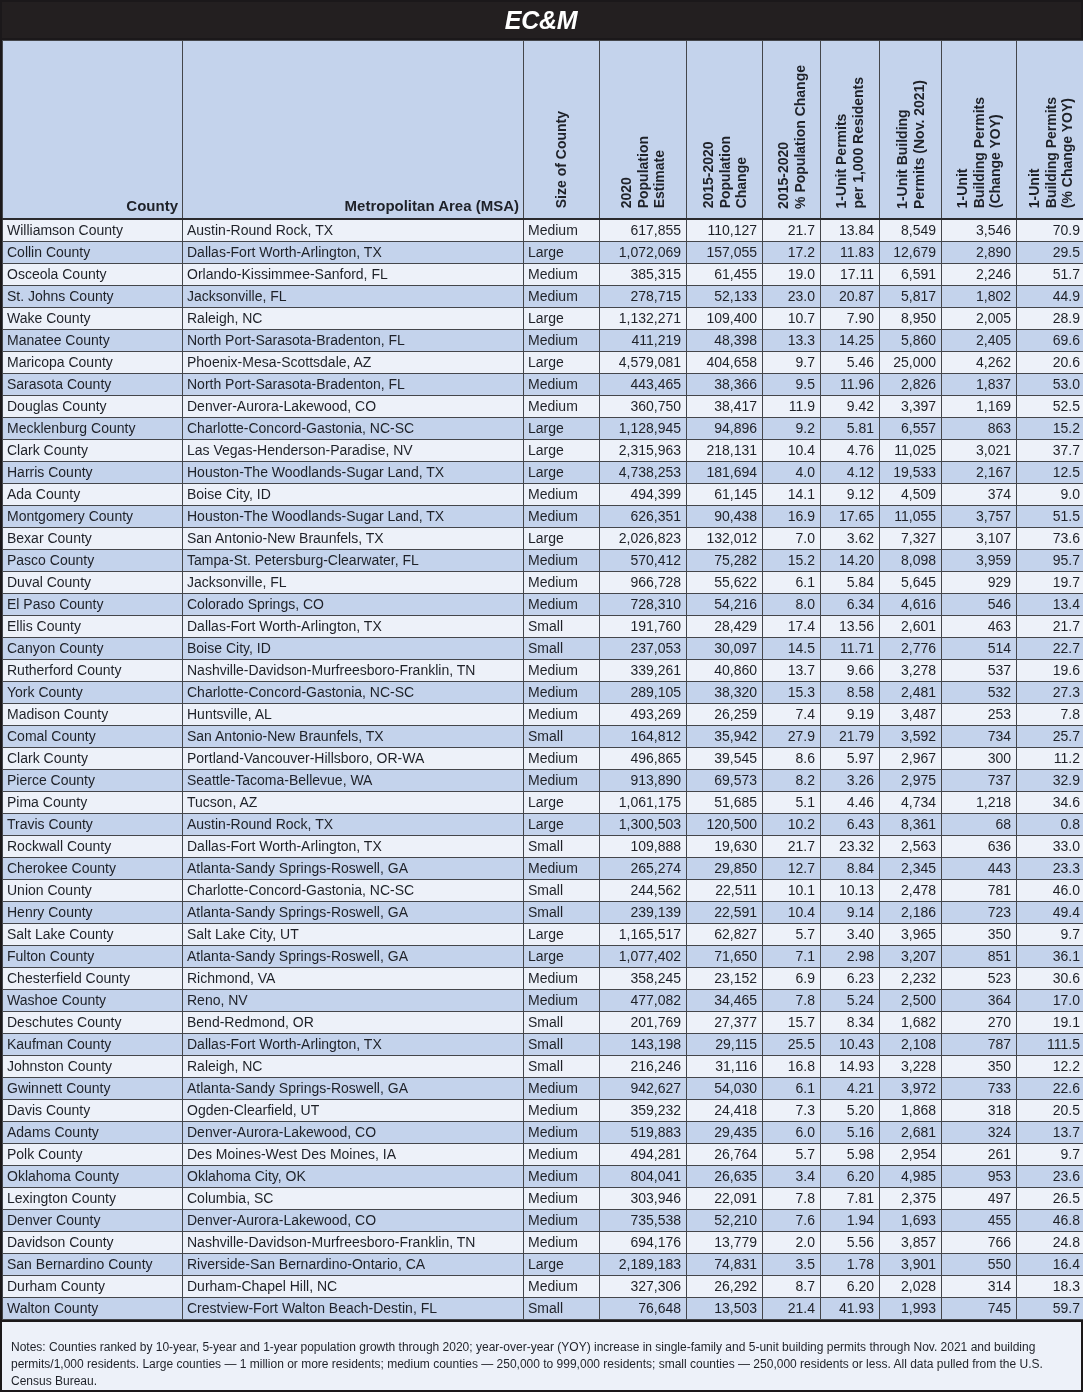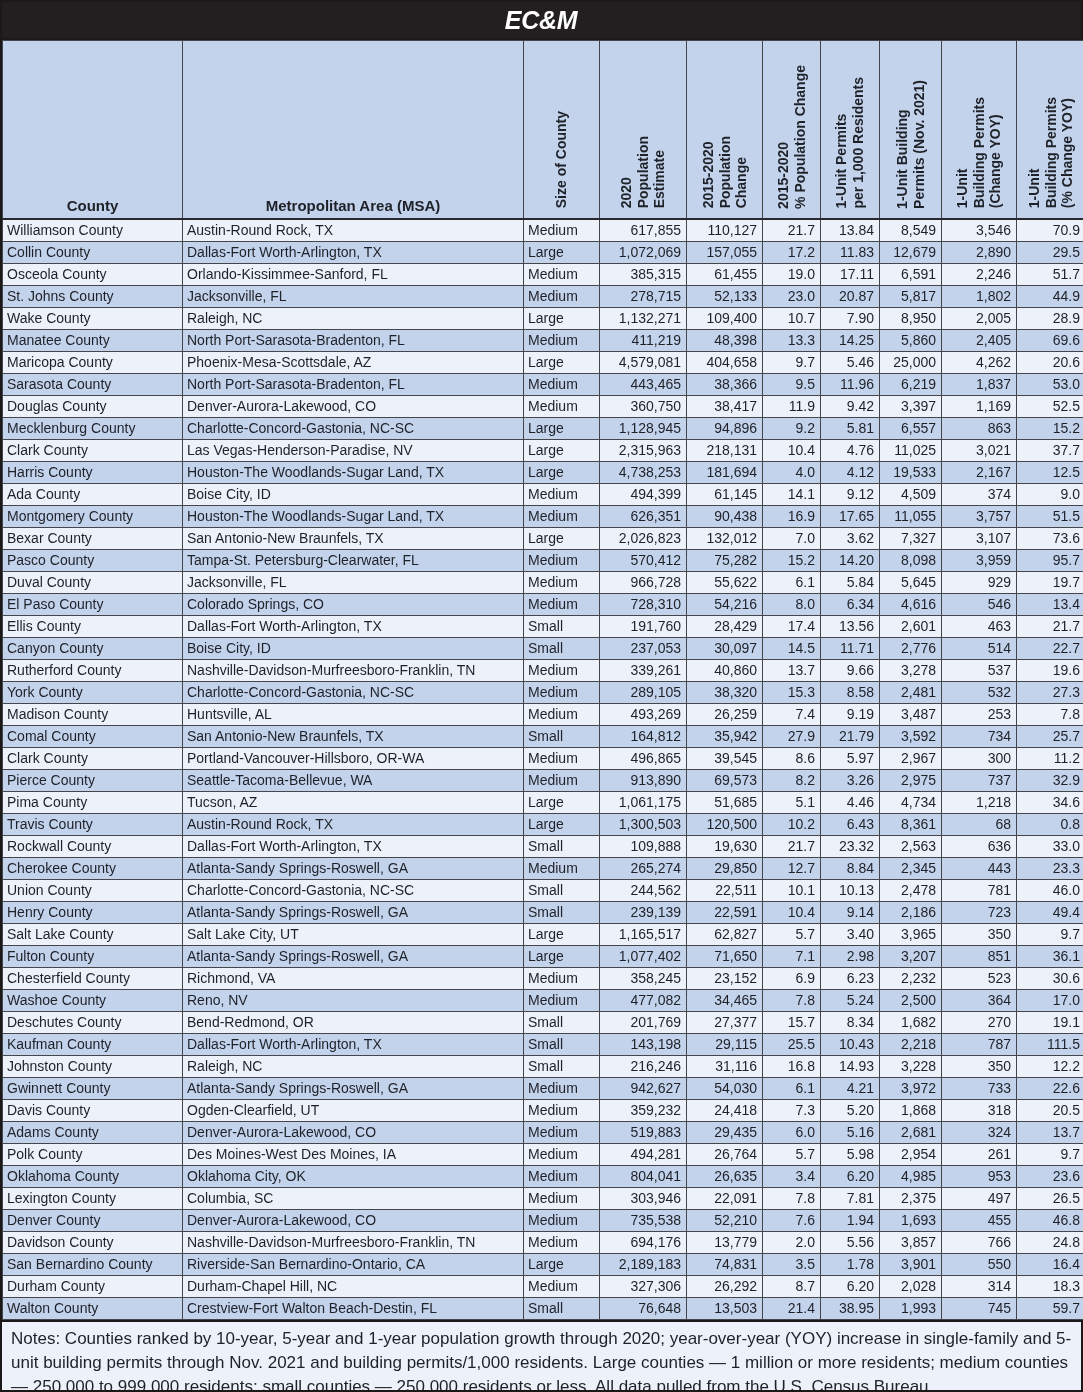--- a/index.html
+++ b/index.html
@@ -38,21 +38,21 @@
   th,td{border:1px solid var(--grid-line);box-sizing:border-box;}
   thead tr{height:178px;}
   thead th{
     background:var(--header-bg);
     vertical-align:bottom;
     font-weight:bold;
     padding:0;
     border-bottom:2px solid #2a2a2e;
   }
   th.h-head{
-    text-align:center;font-size:15px;padding:0 4px 4px 4px;
+    text-align:right;font-size:15px;padding:0 4px 4px 4px;
     white-space:nowrap;overflow:hidden;
   }
   th.v-head{text-align:center;}
   .vtext{
     display:inline-block;
     writing-mode:vertical-rl;
     transform:rotate(180deg);
     white-space:pre-line;
     font-size:14px;font-weight:bold;
     line-height:1.18;
@@ -68,22 +68,22 @@
   }
   tbody tr:nth-child(odd){background:var(--row-bg);}
   tbody tr:nth-child(even){background:var(--row-alt-bg);}
   td.align-left{text-align:left;}
   td.align-center{}
   td.align-right{text-align:right;padding-right:5px;}
   .notes{
     flex:0 0 70px;height:70px;box-sizing:border-box;
     background:var(--row-bg);
     border-top:2px solid var(--outer-border);
-    font-size:17px;line-height:1.42;
-    padding:5px 9px;
+    font-size:12px;line-height:1.42;
+    padding:17px 9px;
     overflow:hidden;
   }
 </style>
 </head>
 <body>
 
 <div class="wrapper">
   <div class="titlebar">
     <span class="title-italic">EC&amp;M</span>
   </div>
@@ -212,21 +212,21 @@
             <td class="align-right">20.6</td>
           </tr>
           <tr>
             <td class="align-left">Sarasota County</td>
             <td class="align-left">North Port-Sarasota-Bradenton, FL</td>
             <td class="align-center">Medium</td>
             <td class="align-right">443,465</td>
             <td class="align-right">38,366</td>
             <td class="align-right">9.5</td>
             <td class="align-right">11.96</td>
-            <td class="align-right">6,219</td>
+            <td class="align-right">2,826</td>
             <td class="align-right">1,837</td>
             <td class="align-right">53.0</td>
           </tr>
           <tr>
             <td class="align-left">Douglas County</td>
             <td class="align-left">Denver-Aurora-Lakewood, CO</td>
             <td class="align-center">Medium</td>
             <td class="align-right">360,750</td>
             <td class="align-right">38,417</td>
             <td class="align-right">11.9</td>
@@ -572,21 +572,21 @@
             <td class="align-right">19.1</td>
           </tr>
           <tr>
             <td class="align-left">Kaufman County</td>
             <td class="align-left">Dallas-Fort Worth-Arlington, TX</td>
             <td class="align-center">Small</td>
             <td class="align-right">143,198</td>
             <td class="align-right">29,115</td>
             <td class="align-right">25.5</td>
             <td class="align-right">10.43</td>
-            <td class="align-right">2,218</td>
+            <td class="align-right">2,108</td>
             <td class="align-right">787</td>
             <td class="align-right">111.5</td>
           </tr>
           <tr>
             <td class="align-left">Johnston County</td>
             <td class="align-left">Raleigh, NC</td>
             <td class="align-center">Small</td>
             <td class="align-right">216,246</td>
             <td class="align-right">31,116</td>
             <td class="align-right">16.8</td>
@@ -715,21 +715,21 @@
             <td class="align-right">314</td>
             <td class="align-right">18.3</td>
           </tr>
           <tr>
             <td class="align-left">Walton County</td>
             <td class="align-left">Crestview-Fort Walton Beach-Destin, FL</td>
             <td class="align-center">Small</td>
             <td class="align-right">76,648</td>
             <td class="align-right">13,503</td>
             <td class="align-right">21.4</td>
-            <td class="align-right">38.95</td>
+            <td class="align-right">41.93</td>
             <td class="align-right">1,993</td>
             <td class="align-right">745</td>
             <td class="align-right">59.7</td>
           </tr>
         </tbody>
     </table>
   </div>
   <div class="notes">Notes: Counties ranked by 10-year, 5-year and 1-year population growth through 2020; year-over-year (YOY) increase in single-family and 5-unit building permits through Nov. 2021 and building permits/1,000 residents. Large counties — 1 million or more residents; medium counties — 250,000 to 999,000 residents; small counties — 250,000 residents or less. All data pulled from the U.S. Census Bureau.</div>
 </div>
 

